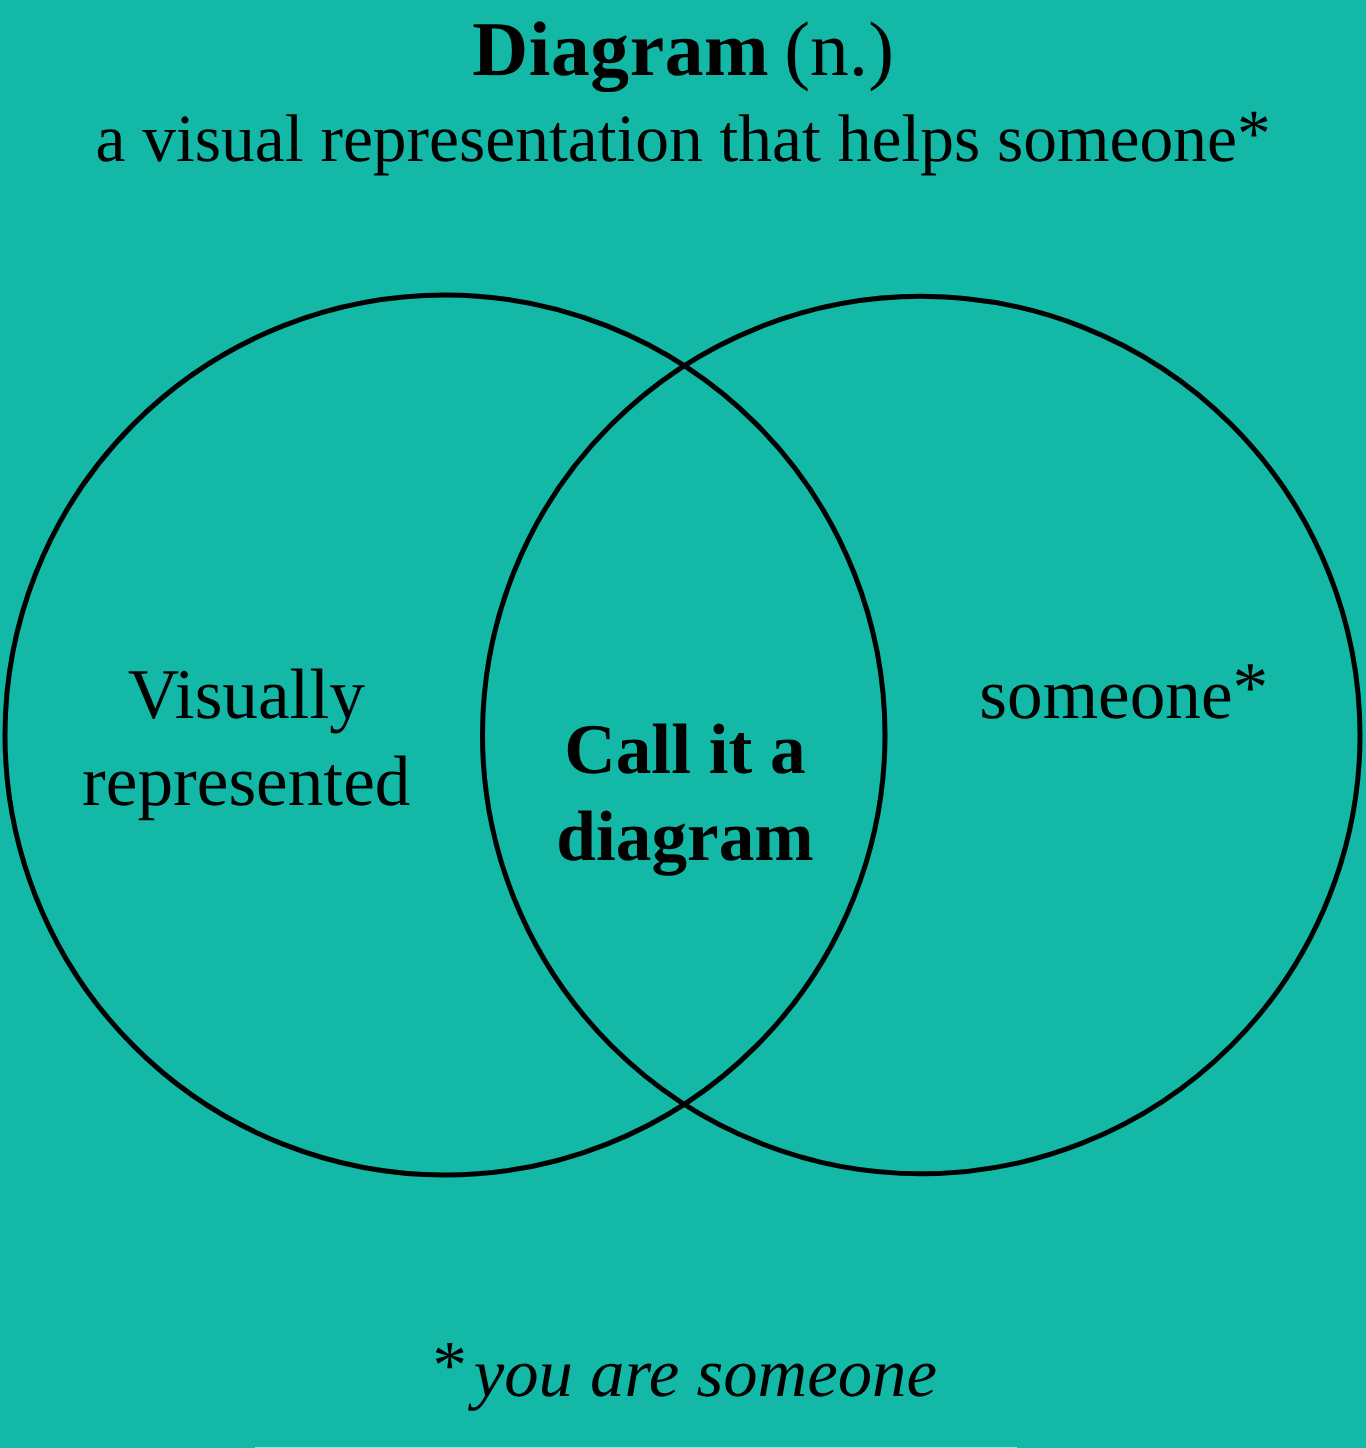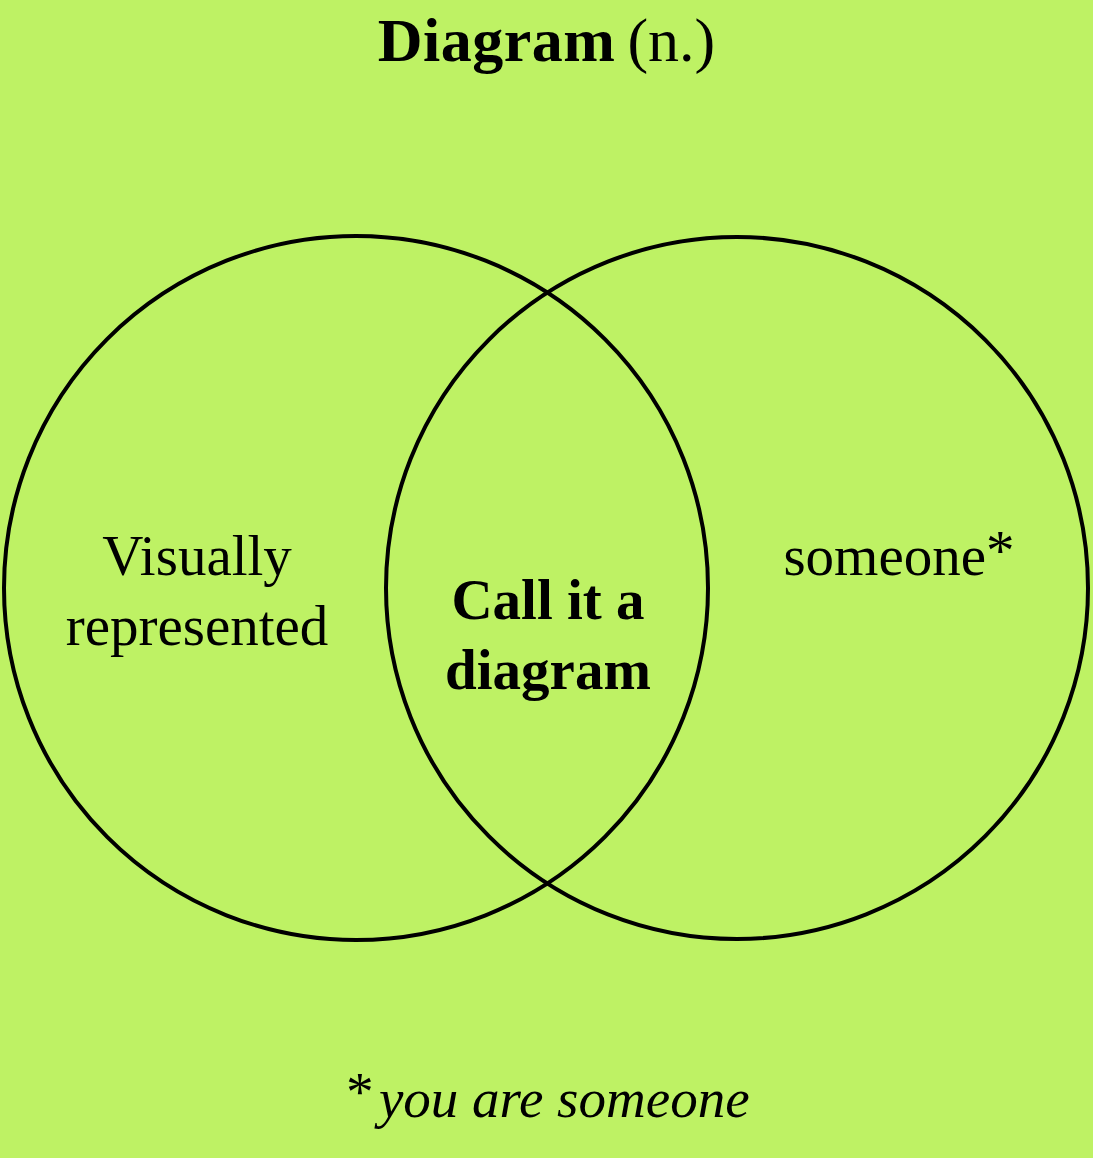--- a/index.html
+++ b/index.html
@@ -4,21 +4,21 @@
 <style>
   html, body {
     margin: 0;
     padding: 0;
     background: #ffffff;
   }
   .canvas {
     position: relative;
     width: 1093px;
     height: 1158px;
-    background: #bef264;
+    background: #14b8a6;
     color: #000000;
     font-family: "Liberation Serif", "DejaVu Serif", serif;
     overflow: hidden;
   }
   .header {
     position: absolute;
     top: 0;
     left: 0;
     width: 100%;
     text-align: center;
@@ -80,20 +80,23 @@
 </style>
 </head>
 <body>
 
 <div class="canvas">
 
   <div class="header">
     <div class="title-line">
       <span class="title-word">Diagram</span><span class="title-suffix">(n.)</span>
     </div>
+    <div class="subtitle">
+      <span>a visual representation that helps someone</span><span class="sup-ast">*</span>
+    </div>
   </div>
 
   <svg class="svg-layer" viewBox="0 0 1093 1158" xmlns="http://www.w3.org/2000/svg" aria-hidden="true">
     <circle cx="356" cy="588" r="352" fill="none" stroke="#000000" stroke-width="4"></circle>
     <circle cx="737" cy="588" r="351" fill="none" stroke="#000000" stroke-width="4"></circle>
   </svg>
 
   <div class="region-label label-left">
     <div>Visually</div>
     <div>represented</div>

